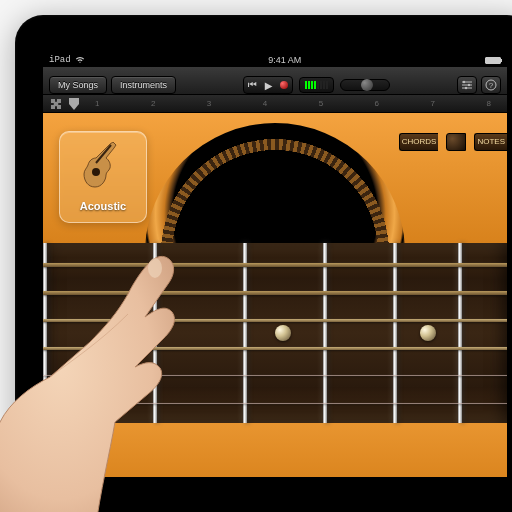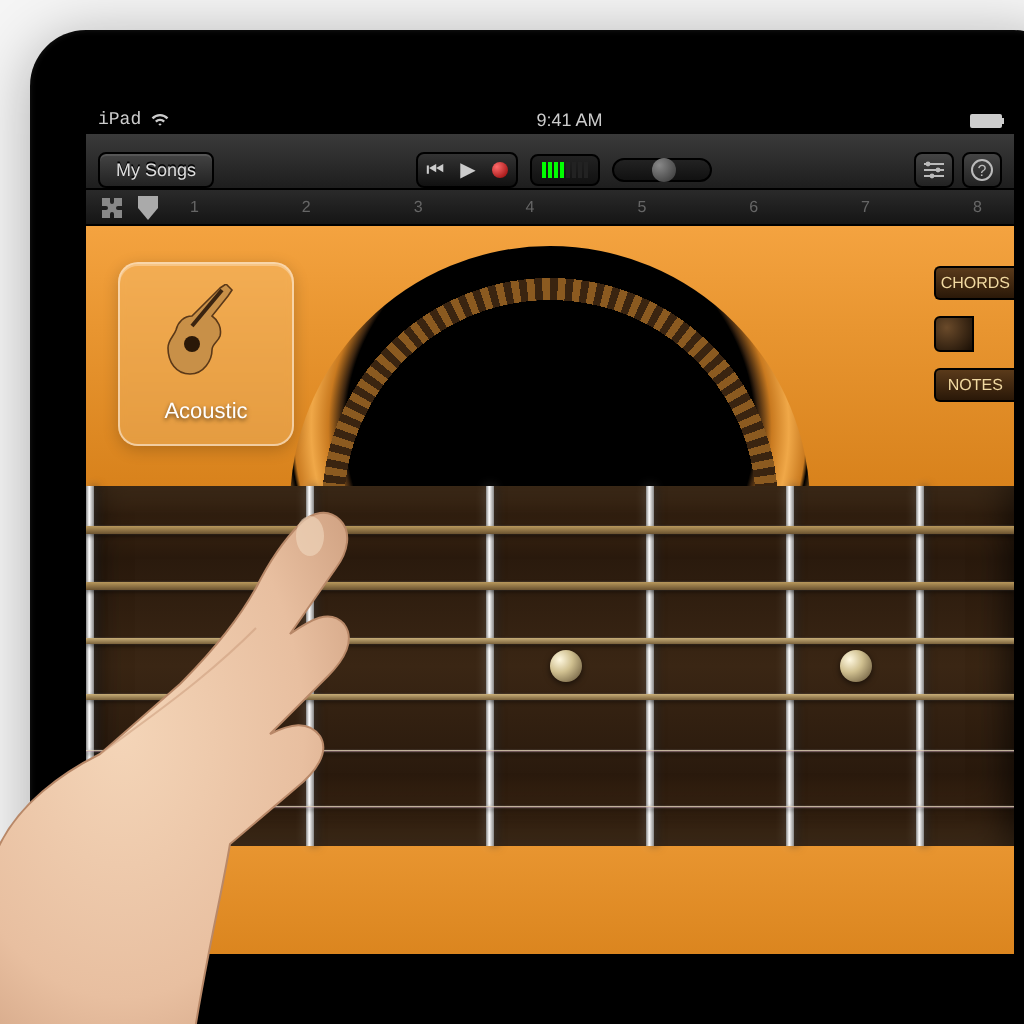--- a/index.html
+++ b/index.html
@@ -133,26 +133,26 @@
     background: rgba(255,220,160,0.25);
     border: 1px solid rgba(255,255,255,0.5);
     border-radius: 10px;
     backdrop-filter: blur(2px);
     display: flex; flex-direction: column; align-items: center; justify-content: center;
     gap: 6px;
     box-shadow: 0 2px 8px rgba(0,0,0,0.2), inset 0 1px 0 rgba(255,255,255,0.3);
   }
   .guitar-icon { width: 42px; height: 52px; }
   .instrument-chip .label {
-    color: #fff; font-size: 11px; font-weight: 400;
+    color: #fff; font-size: 11px; font-weight: 700;
     text-shadow: 0 1px 2px rgba(0,0,0,0.6);
   }
   .side-controls {
     position: absolute; right: 0; top: 20px;
-    display:flex; flex-direction:column; gap:8px;
+    display:flex; flex-direction:row; gap:8px;
   }
   .side-tab {
     background: linear-gradient(#5a3a1a,#2a1808);
     color: #f0d8a0;
     font-size: 8px;
     padding: 3px 2px;
     border-radius: 3px 0 0 3px;
     text-align:center;
     border:1px solid #000;
     border-right:none;
@@ -220,20 +220,21 @@
       <span>9:41 AM</span>
       <div class="status-right">
         <div class="battery">
             <div class="battery-fill"></div>
           </div>
       </div>
     </div>
 
     <div class="toolbar">
       <button class="tb-btn">My Songs</button>
+      <button class="tb-btn">Instruments</button>
       <div class="tb-center">
         <div class="transport">
           <span>⏮</span>
           <span>▶</span>
           <span class="rec-dot"></span>
         </div>
         <div class="meter">
             <i></i>
             <i></i>
             <i></i>

